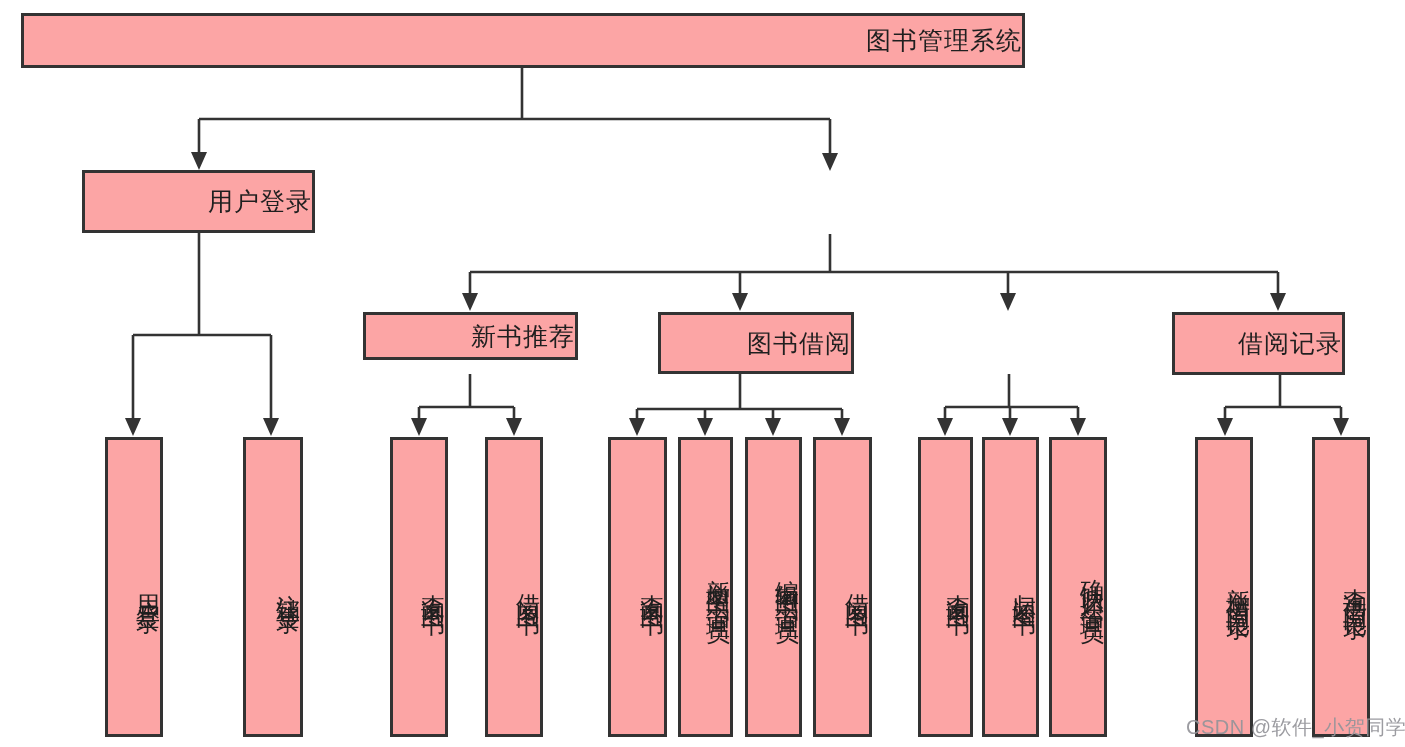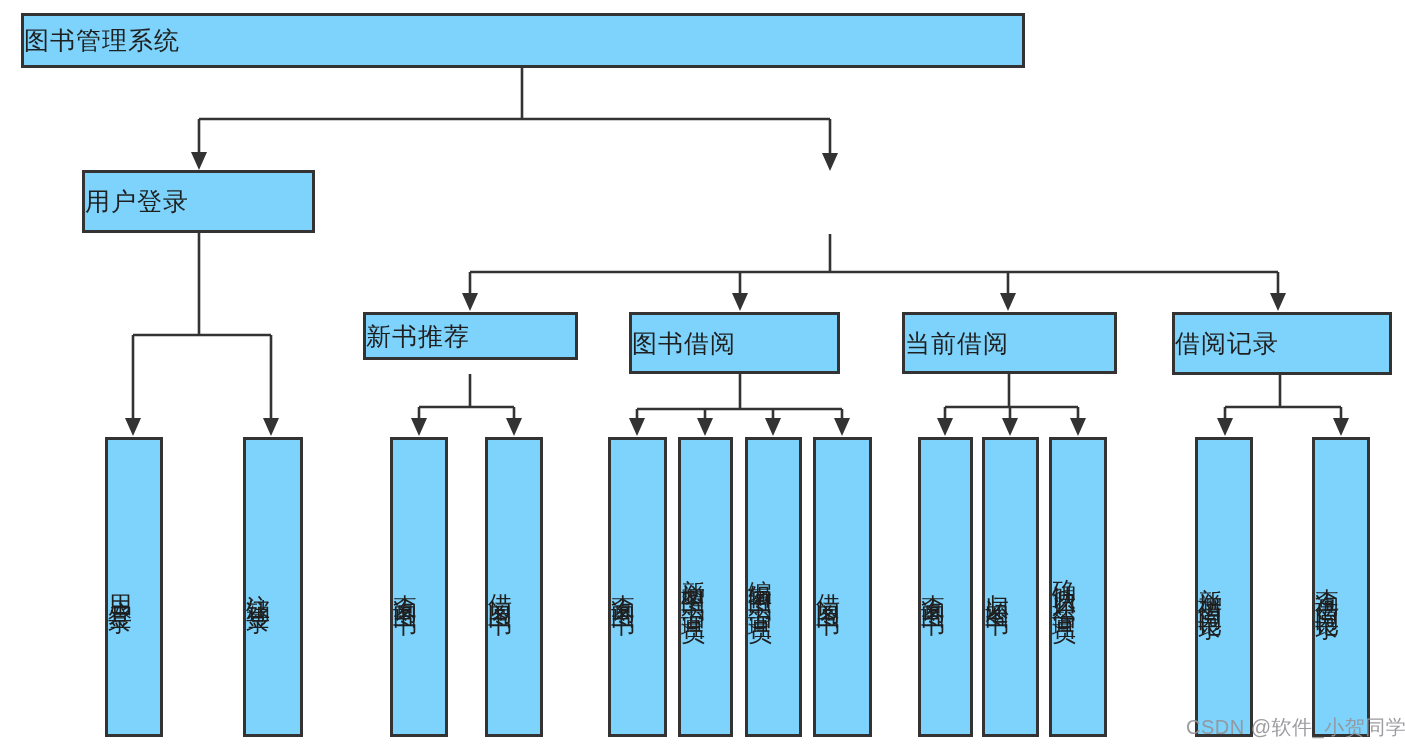--- a/index.html
+++ b/index.html
@@ -13,24 +13,24 @@
     position:relative;
     width:1405px;height:747px;
     background:var(--bg);
     overflow:hidden;
   }
   .connectors{position:absolute;left:0;top:0;z-index:1;}
   .node{
     position:absolute;
     box-sizing:border-box;
     border:3px solid var(--line);
-    background:#7dd3fc;
+    background:#fca5a5;
     display:flex;
     align-items:center;
-    justify-content:flex-start;
+    justify-content:flex-end;
     color:var(--text);
     z-index:2;
   }
   .hnode{font-size:25px;letter-spacing:1px;white-space:nowrap;}
   .vnode{z-index:2;}
   .vnode .vlabel{
     writing-mode:vertical-rl;
     text-orientation:mixed;
     font-size:24px;
     line-height:1;
@@ -90,27 +90,24 @@
     <span>图书管理系统</span>
   </div>
 
   <div class="node hnode" style="left:82px;top:170px;width:233px;height:63px;">
     <span>用户登录</span>
   </div>
 
   <div class="node hnode" style="left:363px;top:312px;width:215px;height:48px;">
     <span>新书推荐</span>
   </div>
-  <div class="node hnode" style="left:629px;top:312px;width:211px;height:62px;">
+  <div class="node hnode" style="left:658px;top:312px;width:196px;height:62px;">
     <span>图书借阅</span>
   </div>
-  <div class="node hnode" style="left:902px;top:312px;width:215px;height:62px;">
-    <span>当前借阅</span>
-  </div>
-  <div class="node hnode" style="left:1172px;top:312px;width:220px;height:63px;">
+  <div class="node hnode" style="left:1172px;top:312px;width:173px;height:63px;">
     <span>借阅记录</span>
   </div>
 
   <div class="node vnode" style="left:105px;top:437px;width:58px;height:300px;">
     <span class="vlabel">用户登录</span>
   </div>
   <div class="node vnode" style="left:243px;top:437px;width:60px;height:300px;">
     <span class="vlabel">注销登录</span>
   </div>
 

